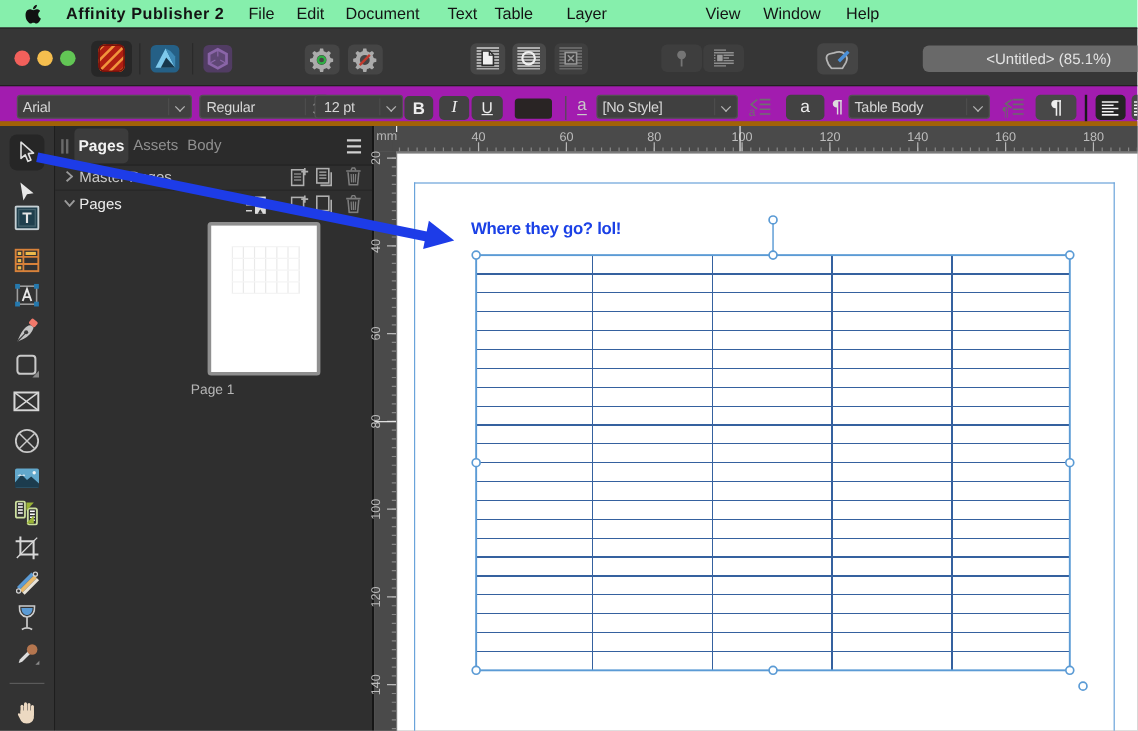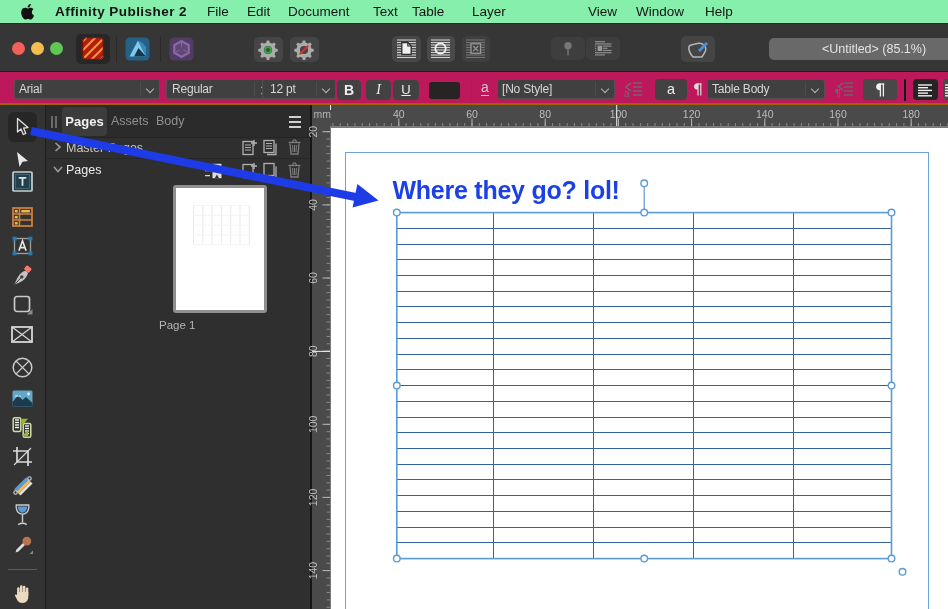--- a/index.html
+++ b/index.html
@@ -7,21 +7,21 @@
        font-family:"Liberation Sans",sans-serif;}
   .abs{position:absolute;}
   
   #menubar{left:0;top:0;width:948px;height:23px;background:#86efac;color:#141414;}
   .mitem{position:absolute;top:0;height:23px;line-height:24px;font-size:13.5px;white-space:pre;}
   
   #toolbar{left:0;top:23px;width:948px;height:49px;background:#363636;border-bottom:1px solid #1d1d1d;border-top:1px solid #262626;box-sizing:border-box;}
   .light{position:absolute;top:18px;width:13px;height:13px;border-radius:50%;}
   .tbtn{position:absolute;border-radius:5px;}
   
-  #ctxbar{left:0;top:72px;width:948px;height:33px;background:#be185d;border-bottom:2px solid #a16207;box-sizing:border-box;}
+  #ctxbar{left:0;top:72px;width:948px;height:33px;background:#a21caf;border-bottom:4px solid #a16207;box-sizing:border-box;}
   .combo{position:absolute;top:7px;height:20px;background:#404040;border:1px solid #515151;border-radius:3px;box-sizing:border-box;color:#d6d6d6;font-size:12px;letter-spacing:-0.2px;line-height:19px;}
   .combo .cv{position:absolute;right:6px;top:6px;width:5px;height:5px;border-right:1.5px solid #b4b4b4;border-bottom:1.5px solid #b4b4b4;transform:rotate(45deg);}
   .combo .cvu{position:absolute;right:6px;top:5px;width:4px;height:4px;border-right:1.4px solid #b4b4b4;border-bottom:1.4px solid #b4b4b4;transform:rotate(-135deg);}
   .combo .cvd{position:absolute;right:6px;top:11px;width:4px;height:4px;border-right:1.4px solid #b4b4b4;border-bottom:1.4px solid #b4b4b4;transform:rotate(45deg);}
   .combo .cd{position:absolute;right:18px;top:2px;bottom:2px;width:1px;background:#4c4c4c;}
   .cbtn{position:absolute;top:8px;height:20px;border-radius:4px;background:#424242;color:#ededed;text-align:center;}
   
   #main{left:0;top:105px;width:948px;height:504px;background:#333333;}
   #toolscol{left:0;top:0;width:45px;height:504px;background:#333333;}
   #tooldiv{left:45px;top:0;width:1px;height:504px;background:#1e1e1e;}
@@ -528,21 +528,21 @@
 <text x="0" y="0" fill="#bdbdbd" font-size="10.5" text-anchor="middle" font-family="Liberation Sans" transform="translate(5,152.0) rotate(-90)">60</text>
 <text x="0" y="0" fill="#bdbdbd" font-size="10.5" text-anchor="middle" font-family="Liberation Sans" transform="translate(5,225.2) rotate(-90)">80</text>
 <text x="0" y="0" fill="#bdbdbd" font-size="10.5" text-anchor="middle" font-family="Liberation Sans" transform="translate(5,298.3) rotate(-90)">100</text>
 <text x="0" y="0" fill="#bdbdbd" font-size="10.5" text-anchor="middle" font-family="Liberation Sans" transform="translate(5,371.4) rotate(-90)">120</text>
 <text x="0" y="0" fill="#bdbdbd" font-size="10.5" text-anchor="middle" font-family="Liberation Sans" transform="translate(5,444.6) rotate(-90)">140</text>
 <line x1="0" y1="225.4" x2="18" y2="225.4" stroke="#ececec" stroke-width="1"></line>
 </svg>
 
       <div class="abs" style="left:18.5px;top:22.5px;width:618px;height:482px;background:#ffffff;"></div>
       <div class="abs" style="left:32.5px;top:46.5px;width:584px;height:458px;border:1px solid #6aa3da;border-bottom:none;box-sizing:border-box;"></div>
-      <div class="abs" style="left:80.5px;top:74.5px;color:#1b41e6;font-weight:bold;font-size:25px;line-height:21px;letter-spacing:-0.25px;">Where they go? lol!</div>
+      <div class="abs" style="left:80.5px;top:74.5px;color:#1b41e6;font-weight:bold;font-size:14px;line-height:21px;letter-spacing:-0.25px;">Where they go? lol!</div>
       <svg class="abs" style="left:0;top:0" width="636" height="504" viewBox="0 0 636 504">
 <path d="M84.8 107.60H579.5 M84.8 123.33H579.5 M84.8 139.05H579.5 M84.8 154.78H579.5 M84.8 170.51H579.5 M84.8 186.24H579.5 M84.8 201.96H579.5 M84.8 217.69H579.5 M84.8 233.42H579.5 M84.8 249.15H579.5 M84.8 264.87H579.5 M84.8 280.60H579.5 M84.8 296.33H579.5 M84.8 312.05H579.5 M84.8 327.78H579.5 M84.8 343.51H579.5 M84.8 359.24H579.5 M84.8 374.96H579.5 M84.8 390.69H579.5 M84.8 406.42H579.5 M84.8 422.15H579.5 M84.8 437.87H579.5 M84.8 453.60H579.5" stroke="#35619f" stroke-width="1" fill="none" shape-rendering="crispEdges"></path>
 <path d="M84.8 107.6V453.6 M181.8 107.6V453.6 M281.9 107.6V453.6 M381.4 107.6V453.6 M481.4 107.6V453.6 M579.5 107.6V453.6" stroke="#35619f" stroke-width="1" fill="none" shape-rendering="crispEdges"></path>
 <rect x="84.8" y="107.6" width="494.7" height="346.0" fill="none" stroke="#5b9bd5" stroke-width="1.6"></rect>
 <line x1="332.2" y1="78.3" x2="332.2" y2="107.6" stroke="#5b9bd5" stroke-width="1.2"></line>
 <circle cx="84.8" cy="107.6" r="3.3" fill="#ffffff" stroke="#5b9bd5" stroke-width="1.4"></circle>
 <circle cx="332.2" cy="107.6" r="3.3" fill="#ffffff" stroke="#5b9bd5" stroke-width="1.4"></circle>
 <circle cx="579.5" cy="107.6" r="3.3" fill="#ffffff" stroke="#5b9bd5" stroke-width="1.4"></circle>
 <circle cx="84.8" cy="280.6" r="3.3" fill="#ffffff" stroke="#5b9bd5" stroke-width="1.4"></circle>
 <circle cx="579.5" cy="280.6" r="3.3" fill="#ffffff" stroke="#5b9bd5" stroke-width="1.4"></circle>

